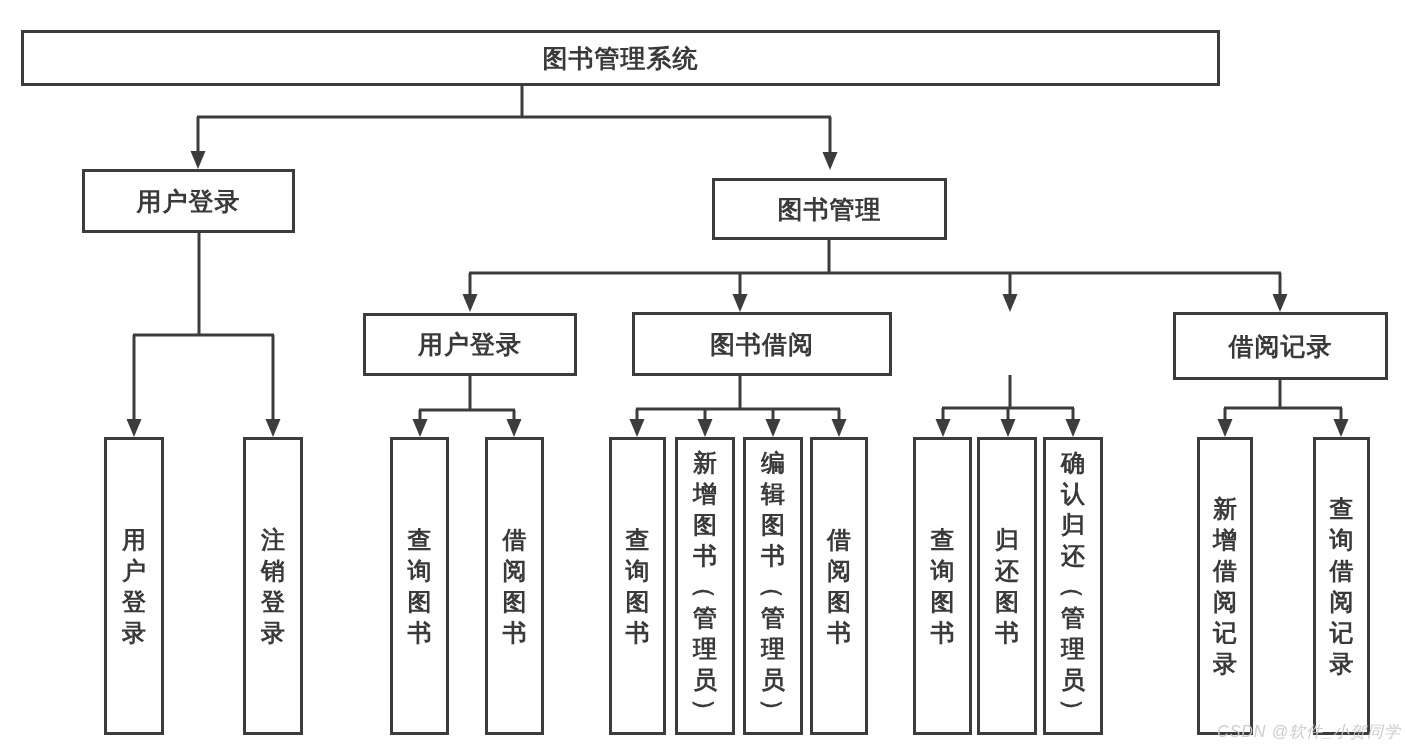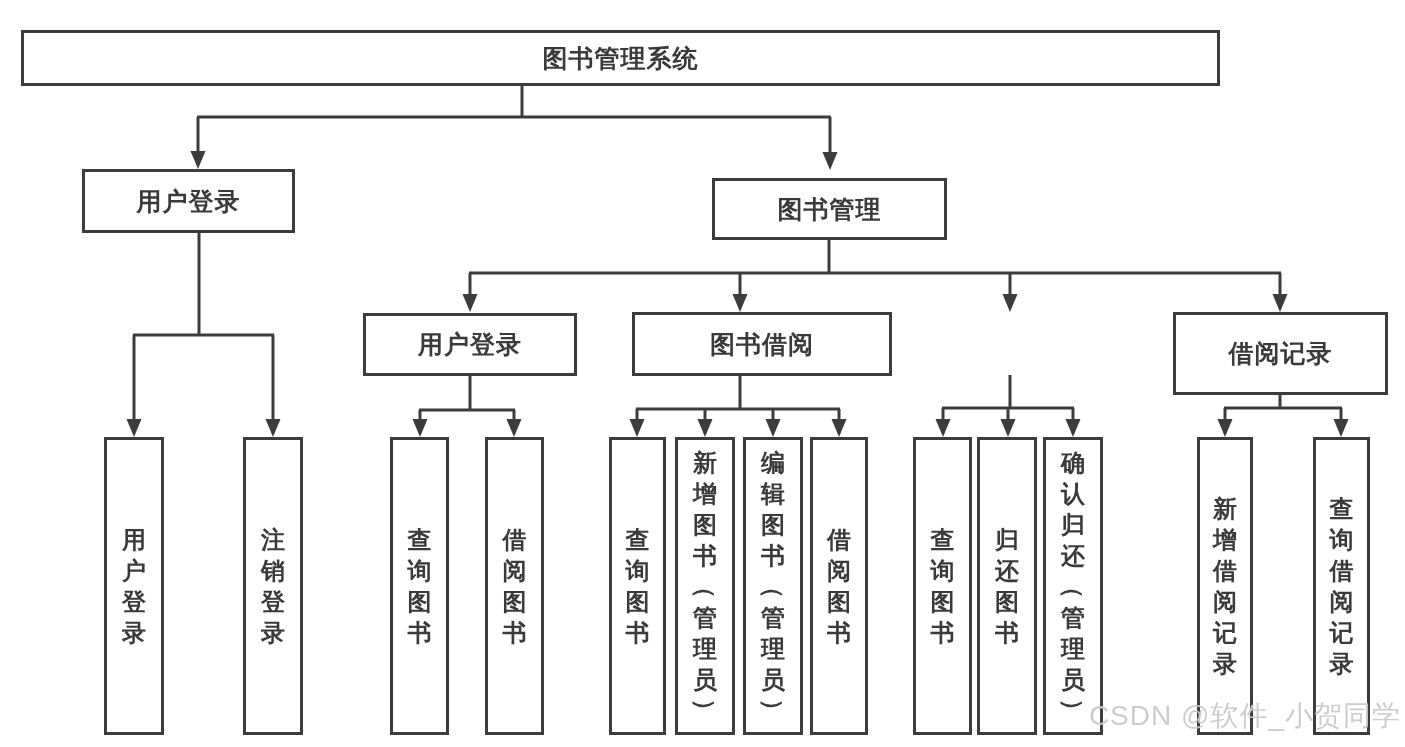--- a/index.html
+++ b/index.html
@@ -16,22 +16,22 @@
   .hlabel{
     color:#3a3a3a;font-size:25px;font-weight:600;letter-spacing:1px;white-space:nowrap;
   }
   .vtext{
     display:flex;flex-direction:column;align-items:center;justify-content:center;
     height:100%;color:#3a3a3a;font-weight:600;
   }
   .vtext span{display:block;font-size:24px;line-height:31px;text-align:center;}
   .vtext span.rot{transform:rotate(90deg);}
   #watermark{
-    position:absolute;right:4px;bottom:12px;z-index:5;
-    color:rgba(201,201,201,0.95);font-size:28px;letter-spacing:1px;white-space:nowrap;
+    position:absolute;right:4px;bottom:4px;z-index:5;
+    color:rgba(201,201,201,0.95);font-size:16px;letter-spacing:1px;white-space:nowrap;font-style:italic;
   }
 </style>
 </head>
 <body>
 
 <div id="stage">
 
   <svg id="connectors" width="1405" height="747">
       <line x1="522" y1="69" x2="522" y2="118" stroke="#3c3c3c" stroke-width="3"></line>
       <line x1="197" y1="117" x2="831" y2="117" stroke="#3c3c3c" stroke-width="3"></line>
@@ -97,21 +97,21 @@
   <div class="box" style="left:712px;top:178px;width:235px;height:62px">
     <span class="hlabel">图书管理</span>
   </div>
 
   <div class="box" style="left:363px;top:313px;width:214px;height:63px">
     <span class="hlabel">用户登录</span>
   </div>
   <div class="box" style="left:632px;top:312px;width:260px;height:64px">
     <span class="hlabel">图书借阅</span>
   </div>
-  <div class="box" style="left:1173px;top:312px;width:215px;height:83px">
+  <div class="box" style="left:1173px;top:312px;width:215px;height:68px">
     <span class="hlabel">借阅记录</span>
   </div>
 
   <div class="box" style="left:104px;top:437px;width:60px;height:298px">
     <span class="vtext">
         <span>用</span>
         <span>户</span>
         <span>登</span>
         <span>录</span>
       </span>

